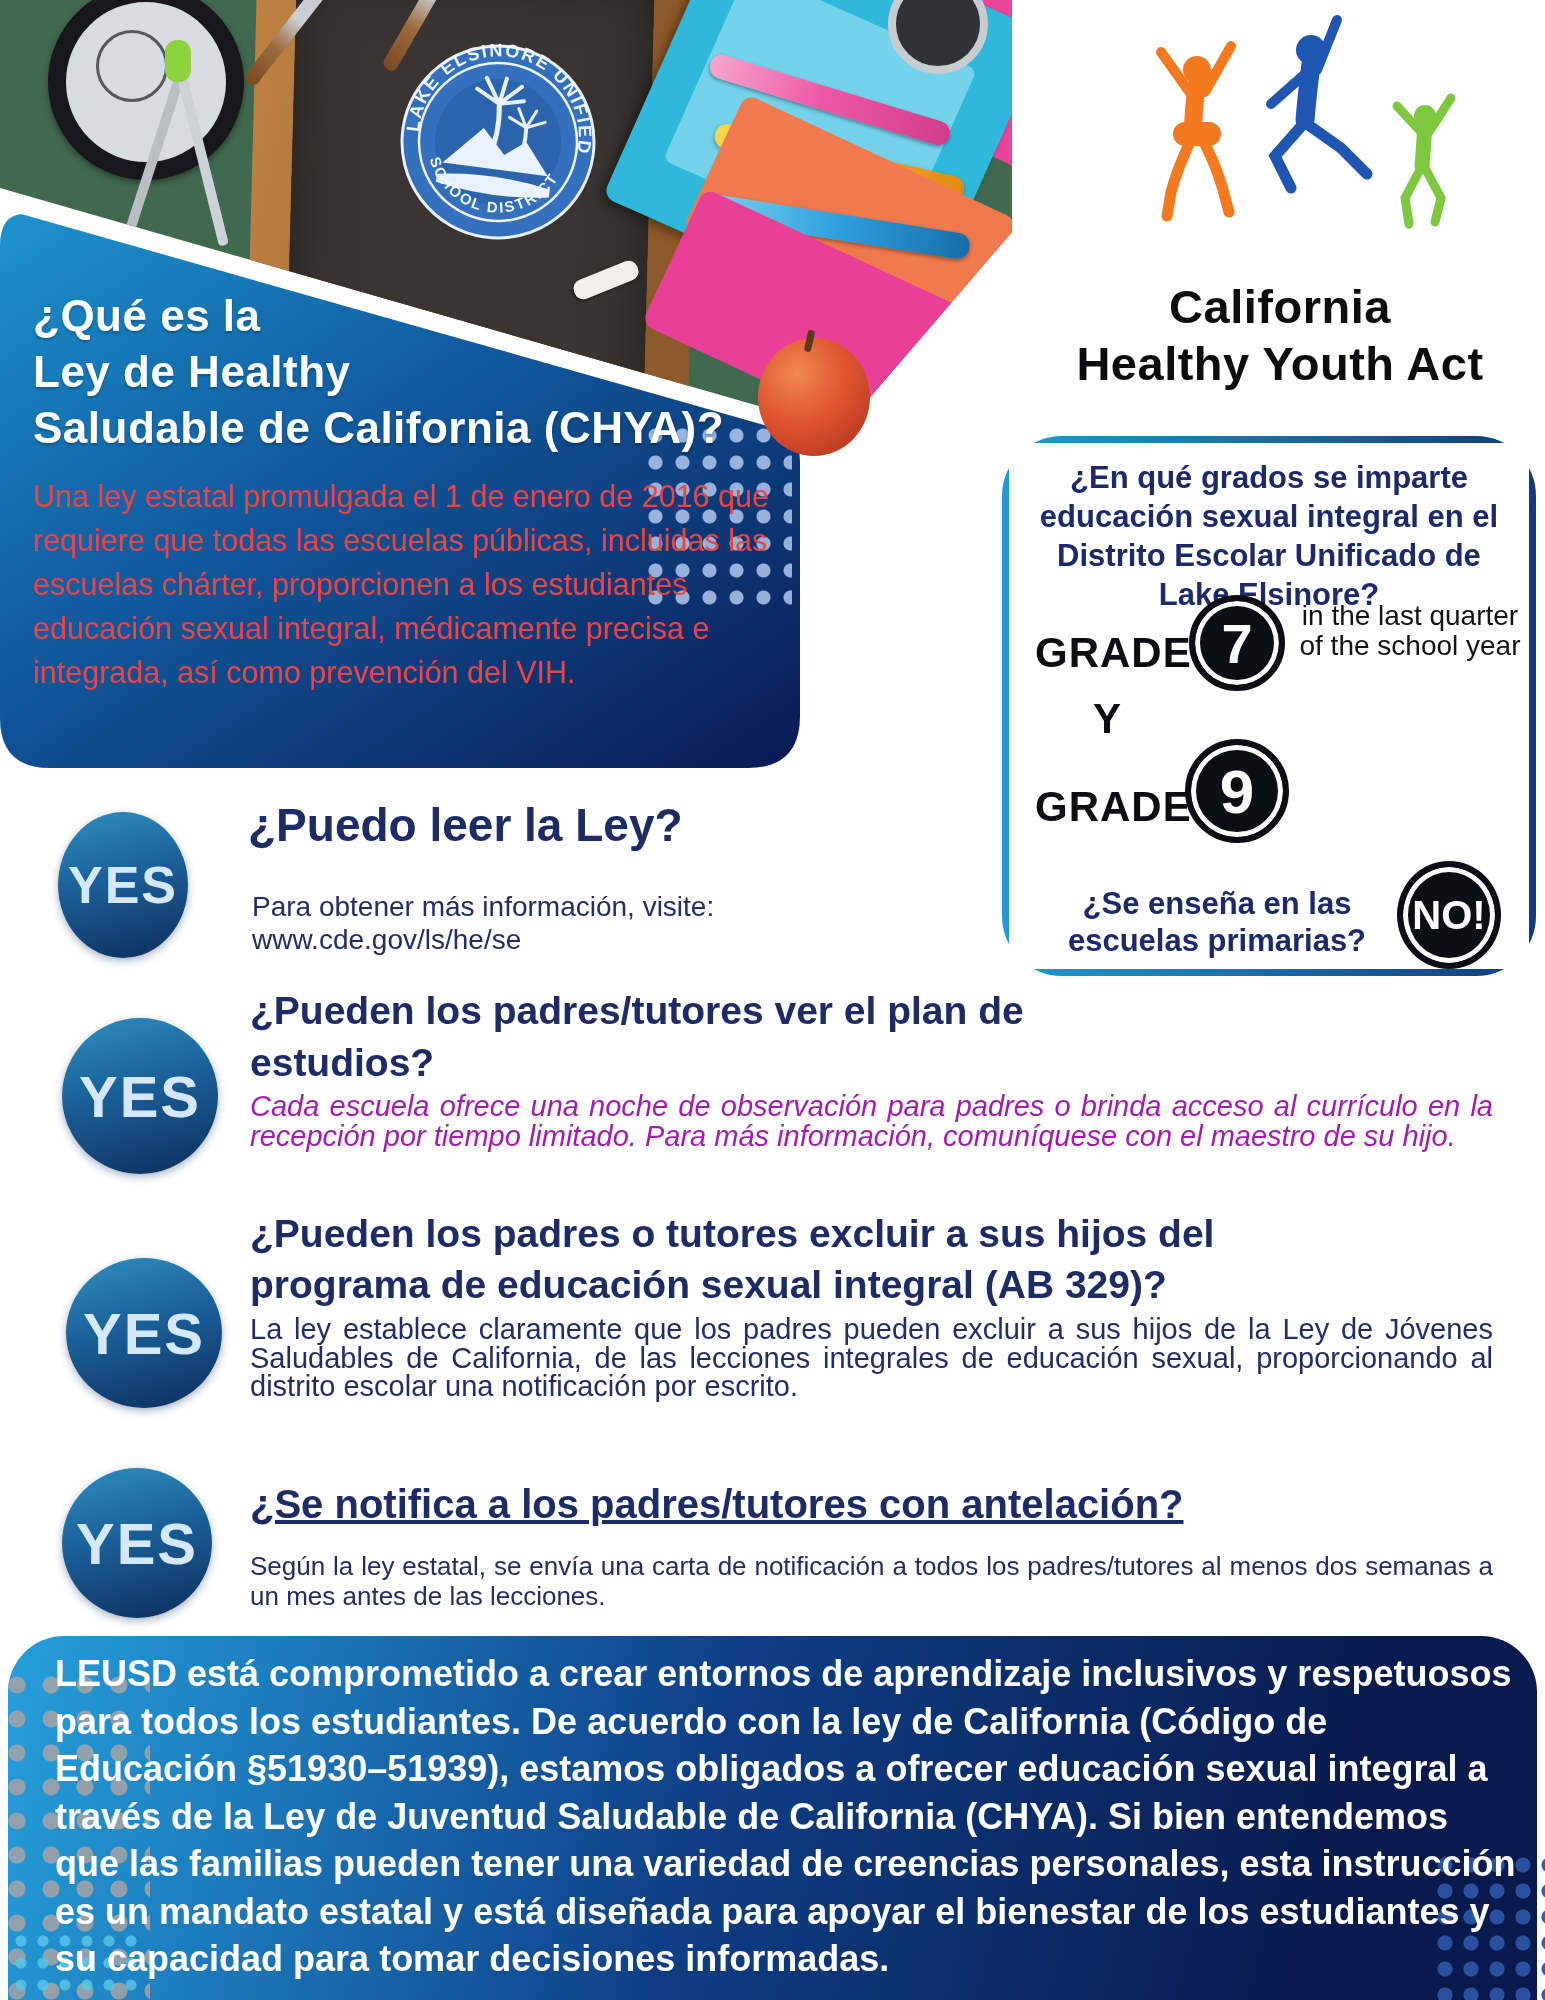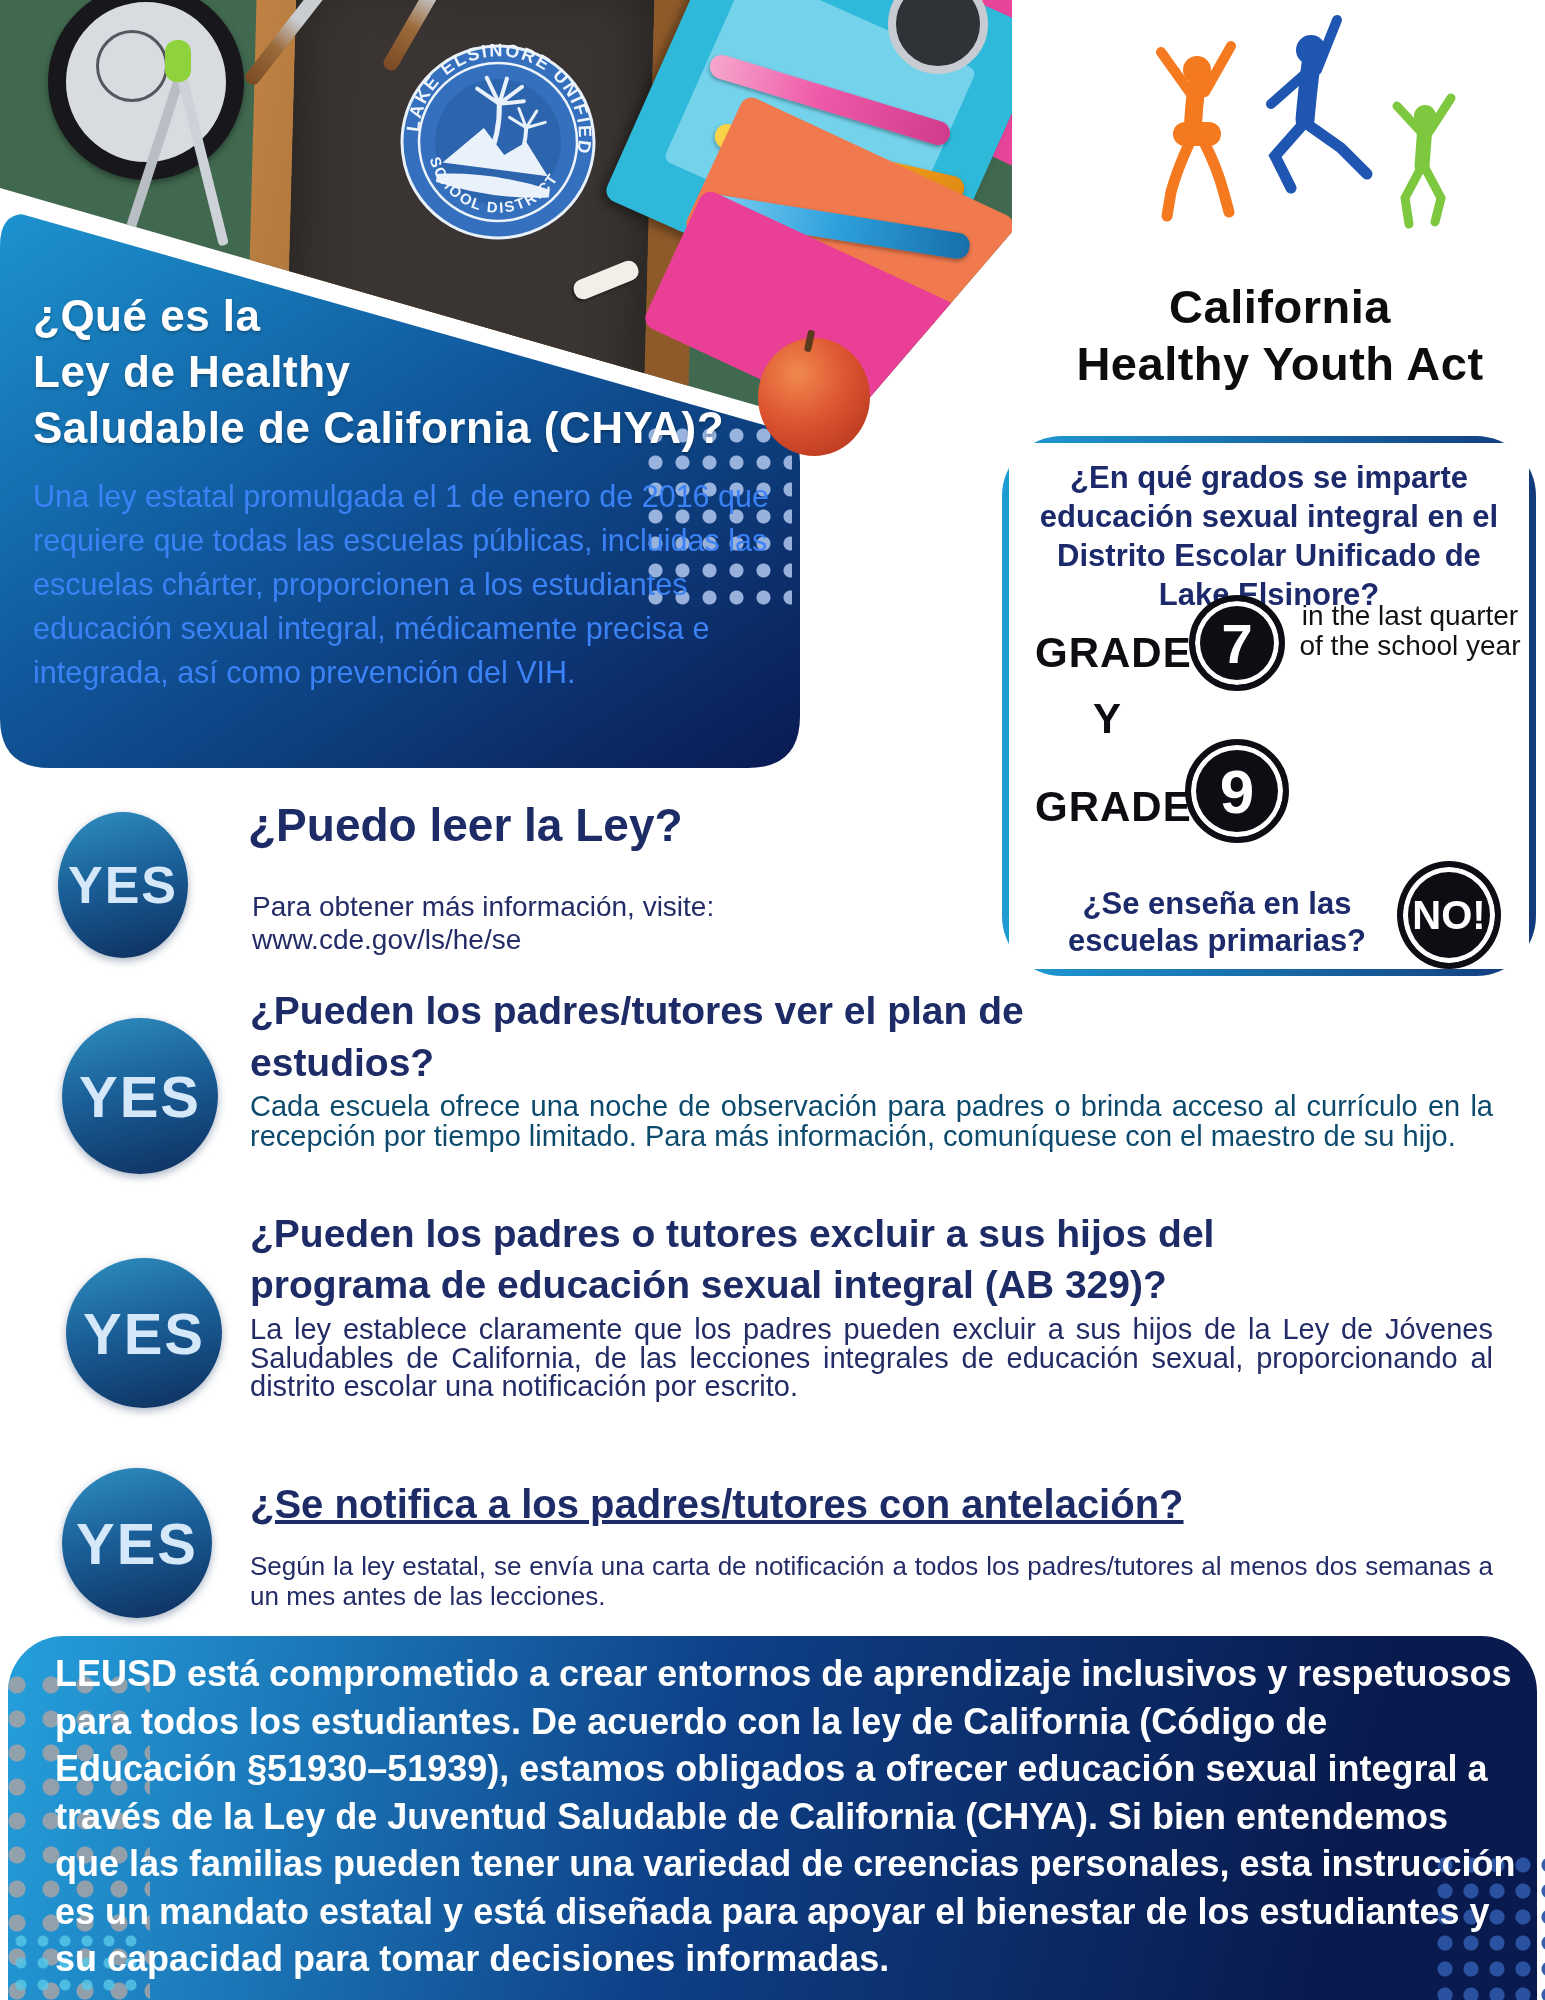--- a/index.html
+++ b/index.html
@@ -46,21 +46,21 @@
   #dcompass-leg1{left:150px;top:58px;width:10px;height:190px;background:#b9bec5;transform:rotate(18deg);border-radius:4px;}
   #dcompass-leg2{left:196px;top:58px;width:10px;height:190px;background:#cdd2d8;transform:rotate(-14deg);border-radius:4px;}
   #dcompass-head{left:165px;top:40px;width:26px;height:42px;background:#8ed23e;border-radius:12px;}
   #clock{left:888px;top:-26px;width:84px;height:84px;border-radius:50%;background:#2f3338;border:8px solid #c7ccd2;}
 
   
   #intro-svg{left:0;top:0;z-index:1;}
   #intro-text{left:33px;top:288px;width:750px;z-index:4;color:#ffffff;}
   #intro-title{font-size:44px;line-height:56px;font-weight:700;letter-spacing:.5px;
     text-shadow:0 2px 3px rgba(0,0,0,.25);}
-  #intro-body{margin-top:18px;font-size:30.5px;line-height:44px;font-weight:400;color:#3b82f6;width:742px;}
+  #intro-body{margin-top:18px;font-size:30.5px;line-height:44px;font-weight:400;color:#ef4444;width:742px;}
   #intro-dots{left:642px;top:422px;width:150px;height:192px;z-index:2;
     background-image:radial-gradient(circle,rgba(176,199,238,.85) 6.5px,transparent 7.5px);
     background-size:27px 27px;}
 
   
   #chya-kids{left:1135px;top:12px;width:335px;height:240px;z-index:4;}
   #chya-title{left:1020px;top:278px;width:520px;text-align:center;z-index:4;color:#0d0d0f;
     font-weight:800;font-size:47px;line-height:57px;letter-spacing:.5px;}
 
   
@@ -90,21 +90,21 @@
     color:#d5e8fa;font-weight:800;letter-spacing:2px;font-size:58px;
     box-shadow:0 3px 8px rgba(10,40,80,.35);}
   #yes1{left:58px;top:812px;width:130px;height:146px;font-size:52px;}
   #yes2{left:62px;top:1018px;width:156px;height:156px;}
   #yes3{left:66px;top:1258px;width:156px;height:150px;}
   #yes4{left:62px;top:1468px;width:150px;height:150px;}
   .faq-q{color:#1d2b66;font-weight:800;}
   #q1{left:248px;top:798px;font-size:46px;}
   #a1{left:252px;top:890px;font-size:28px;line-height:33px;color:#232c66;}
   #q2{left:250px;top:985px;width:910px;font-size:39px;line-height:52px;}
-  #a2{left:250px;top:1092px;width:1243px;font-size:29px;line-height:29.5px;text-align:justify;color:#0c4a6e;}
+  #a2{left:250px;top:1092px;width:1243px;font-size:29px;line-height:29.5px;text-align:justify;color:#a21caf;font-style:italic;}
   #q3{left:250px;top:1208px;width:1140px;font-size:39px;line-height:51px;}
   #a3{left:250px;top:1315px;width:1243px;font-size:29px;line-height:28.5px;text-align:justify;color:#232c66;}
   #q4{left:250px;top:1482px;font-size:40px;text-decoration:underline;}
   #a4{left:250px;top:1552px;width:1243px;font-size:26px;line-height:29.5px;text-align:justify;color:#232c66;}
 
   
   #footer-box{left:8px;top:1636px;width:1529px;height:380px;border-radius:56px 56px 0 0;z-index:2;
     background:linear-gradient(105deg,#25a0dc 0%,#0e3f86 45%,#091b4e 85%);}
   #footer-text{left:55px;top:1650px;width:1462px;color:#ffffff;font-weight:700;
     font-size:36px;line-height:47.5px;z-index:4;}

